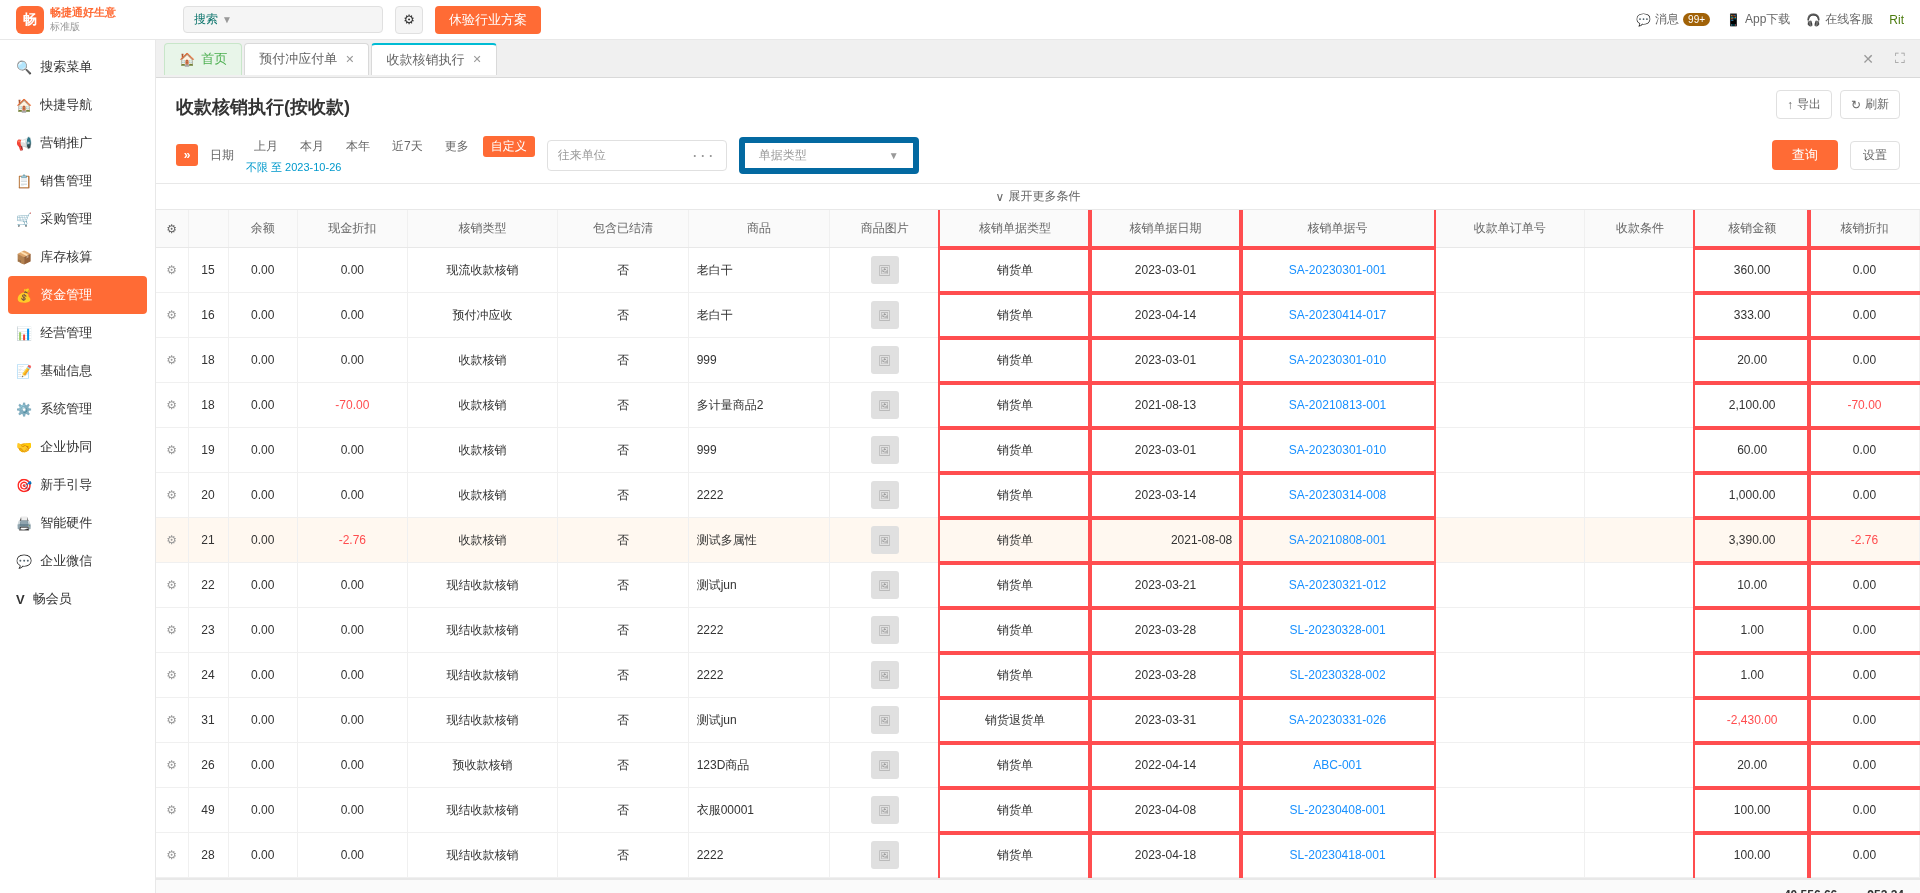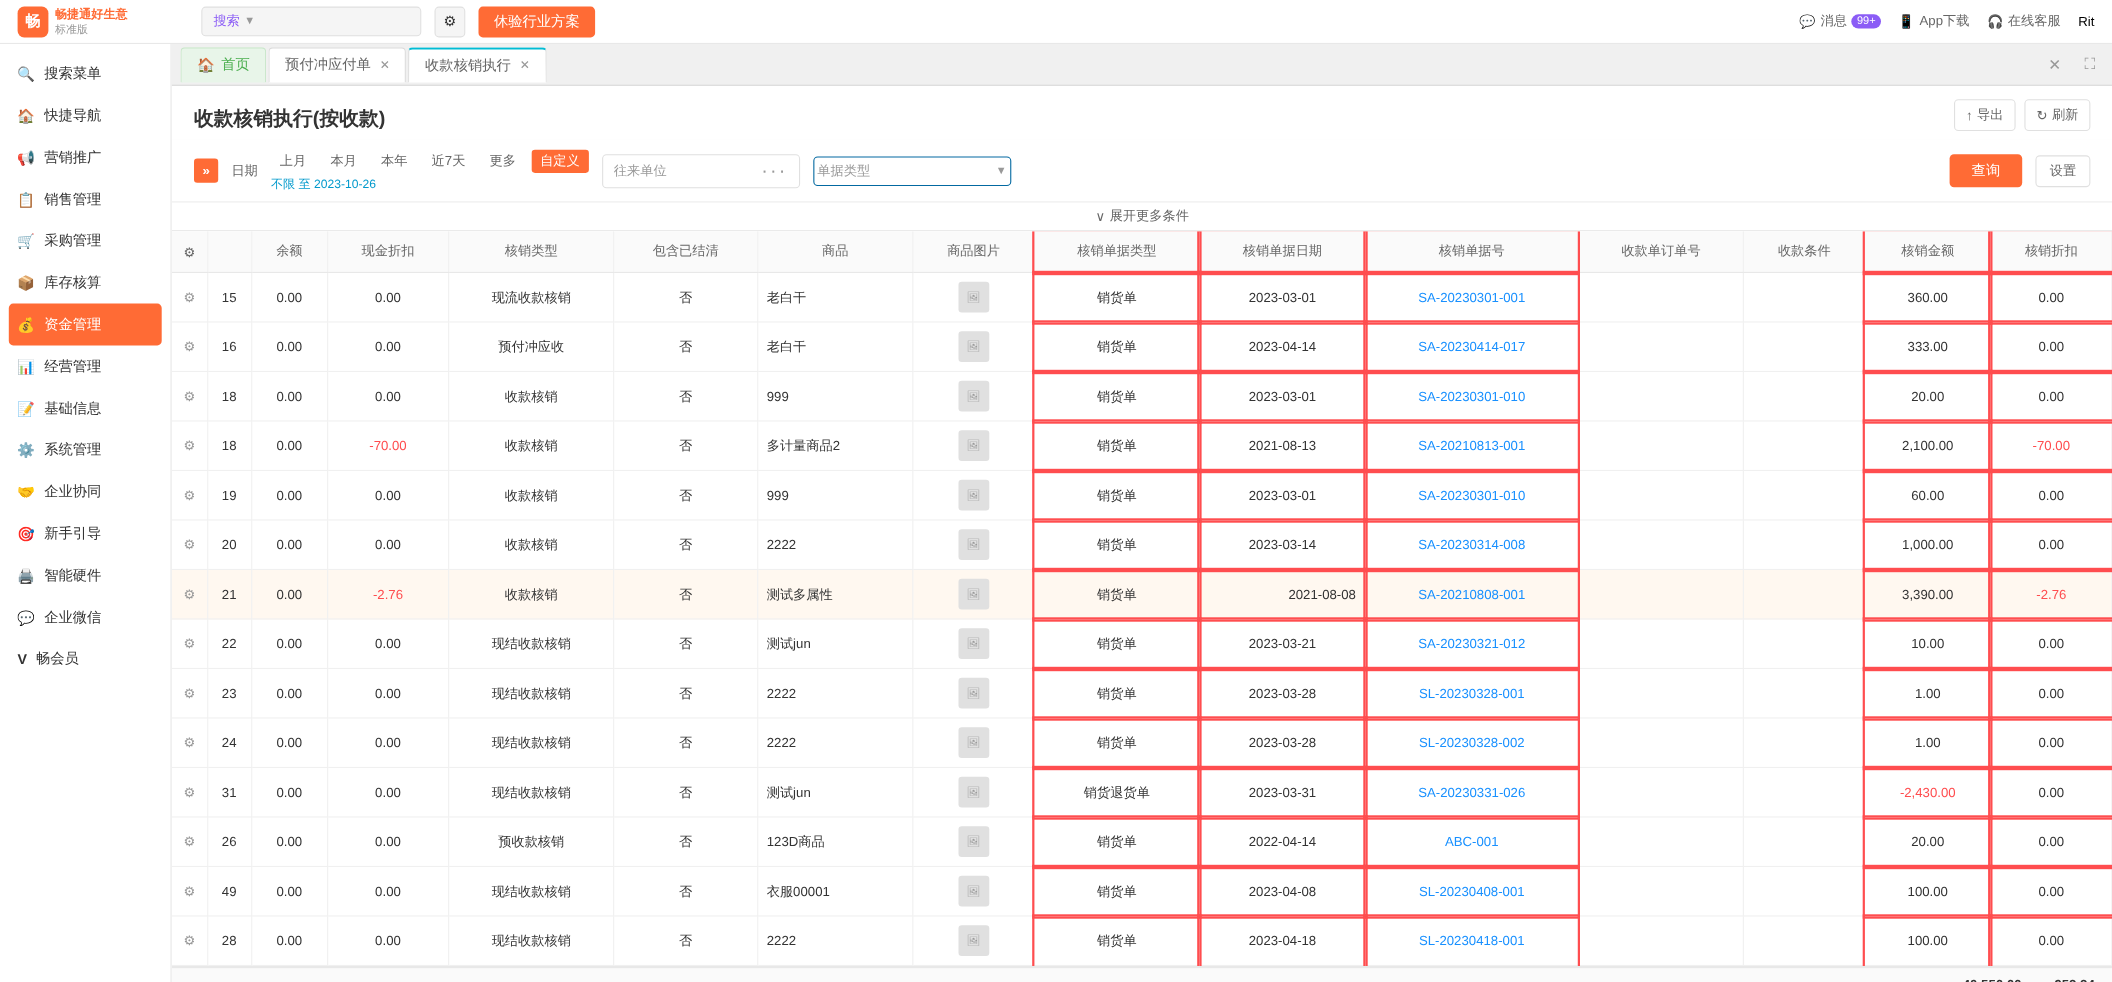--- a/index.html
+++ b/index.html
@@ -8,22 +8,22 @@
     
     .top-bar { height: 40px; background: #fff; display: flex; align-items: center; padding: 0 16px; border-bottom: 1px solid #e8e8e8; gap: 12px; }
     .logo-area { display: flex; align-items: center; gap: 6px; width: 155px; }
     .logo-icon { width: 28px; height: 28px; background: #ff6b35; border-radius: 6px; display: flex; align-items: center; justify-content: center; color: white; font-weight: bold; font-size: 14px; }
     .search-box { background: #f5f5f5; border: 1px solid #e0e0e0; border-radius: 4px; padding: 4px 10px; width: 200px; font-size: 12px; color: #999; display: flex; align-items: center; gap: 4px; }
     .dropdown-arrow { color: #999; font-size: 10px; }
     .gear-btn { width: 28px; height: 28px; background: #f5f5f5; border-radius: 4px; display: flex; align-items: center; justify-content: center; cursor: pointer; border: 1px solid #e0e0e0; }
     .industry-btn { background: #ff6b35; color: white; border: none; border-radius: 4px; padding: 5px 14px; font-size: 13px; cursor: pointer; }
     .top-right { margin-left: auto; display: flex; align-items: center; gap: 16px; }
     .badge-item { display: flex; align-items: center; gap: 4px; font-size: 12px; color: #666; cursor: pointer; position: relative; }
-    .badge-num { background: #8b5cf6; color: white; border-radius: 10px; font-size: 10px; padding: 1px 5px; }
-    .user-name { font-size: 12px; color: #000000; }
+    .badge-num { background: #a16207; color: white; border-radius: 10px; font-size: 10px; padding: 1px 5px; }
+    .user-name { font-size: 12px; color: #4d7c0f; }
 
     
     .layout { display: flex; height: calc(893px - 40px); }
     .sidebar { width: 156px; background: #fff; border-right: 1px solid #e8e8e8; padding: 8px 0; flex-shrink: 0; }
     .sidebar-item { display: flex; align-items: center; gap: 8px; padding: 10px 16px; cursor: pointer; font-size: 13px; color: #333; }
     .sidebar-item.active { background: #ff6b35; color: white; border-radius: 4px; margin: 0 8px; padding: 10px 8px; }
 
     
     .main { flex: 1; display: flex; flex-direction: column; overflow: hidden; }
 
@@ -47,21 +47,21 @@
     .expand-btn { width: 22px; height: 22px; background: #ff6b35; border-radius: 3px; display: flex; align-items: center; justify-content: center; color: white; cursor: pointer; font-size: 12px; font-weight: bold; }
     .filter-label { font-size: 12px; color: #666; }
     .filter-date-group { display: flex; align-items: flex-start; flex-direction: column; gap: 2px; }
     .date-options { display: flex; align-items: center; gap: 6px; }
     .date-btn { padding: 3px 8px; font-size: 12px; color: #666; cursor: pointer; border-radius: 3px; }
     .date-btn.custom { background: #ff6b35; color: white; padding: 2px 8px; border-radius: 3px; }
     .date-range-text { font-size: 11px; color: #0099cc; }
     .filter-input { display: flex; align-items: center; border: 1px solid #e0e0e0; border-radius: 4px; padding: 4px 10px; min-width: 180px; background: #fff; }
     .filter-input-text { font-size: 12px; color: #999; flex: 1; }
     .filter-dots { font-size: 18px; color: #999; letter-spacing: 2px; }
-    .filter-select { display: flex; align-items: center; border: 1px solid #0369a1; border-radius: 4px; padding: 4px 3px; min-width: 180px; background: #fff; gap: 4px; }
+    .filter-select { display: flex; align-items: center; border: 6px solid #0369a1; border-radius: 4px; padding: 4px 14px; min-width: 180px; background: #fff; gap: 4px; }
     .query-btn { background: #ff6b35; color: white; border: none; border-radius: 4px; padding: 6px 20px; font-size: 13px; cursor: pointer; margin-left: auto; }
     .settings-btn { border: 1px solid #e0e0e0; background: #fff; border-radius: 4px; padding: 5px 12px; font-size: 12px; color: #666; cursor: pointer; }
 
     
     .expand-more { background: #fff; display: flex; justify-content: center; padding: 4px; border-bottom: 1px solid #e8e8e8; }
     .expand-more-btn { display: flex; align-items: center; gap: 4px; color: #666; font-size: 12px; cursor: pointer; }
 
     
     .table-container { background: #fff; margin: 0; overflow: auto; }
     table { width: 100%; border-collapse: collapse; }
@@ -91,21 +91,21 @@
   <div class="logo-area">
     <div class="logo-icon">
         <span>畅</span>
       </div>
     <div>
       <div style="font-size:11px;font-weight:bold;color:#ff6b35;">畅捷通好生意</div>
       <div style="font-size:10px;color:#999;">标准版</div>
     </div>
   </div>
   <div class="search-box">
-    <span style="font-size:12px;color:#8b5cf6;">搜索</span>
+    <span style="font-size:12px;color:#0f766e;">搜索</span>
     <span class="dropdown-arrow">▼</span>
   </div>
   <div class="gear-btn">⚙</div>
   <button class="industry-btn">休验行业方案</button>
   <div class="top-right">
     <div class="badge-item">
       <span>💬</span>
       <span>消息</span>
       <span class="badge-num">99+</span>
     </div>

